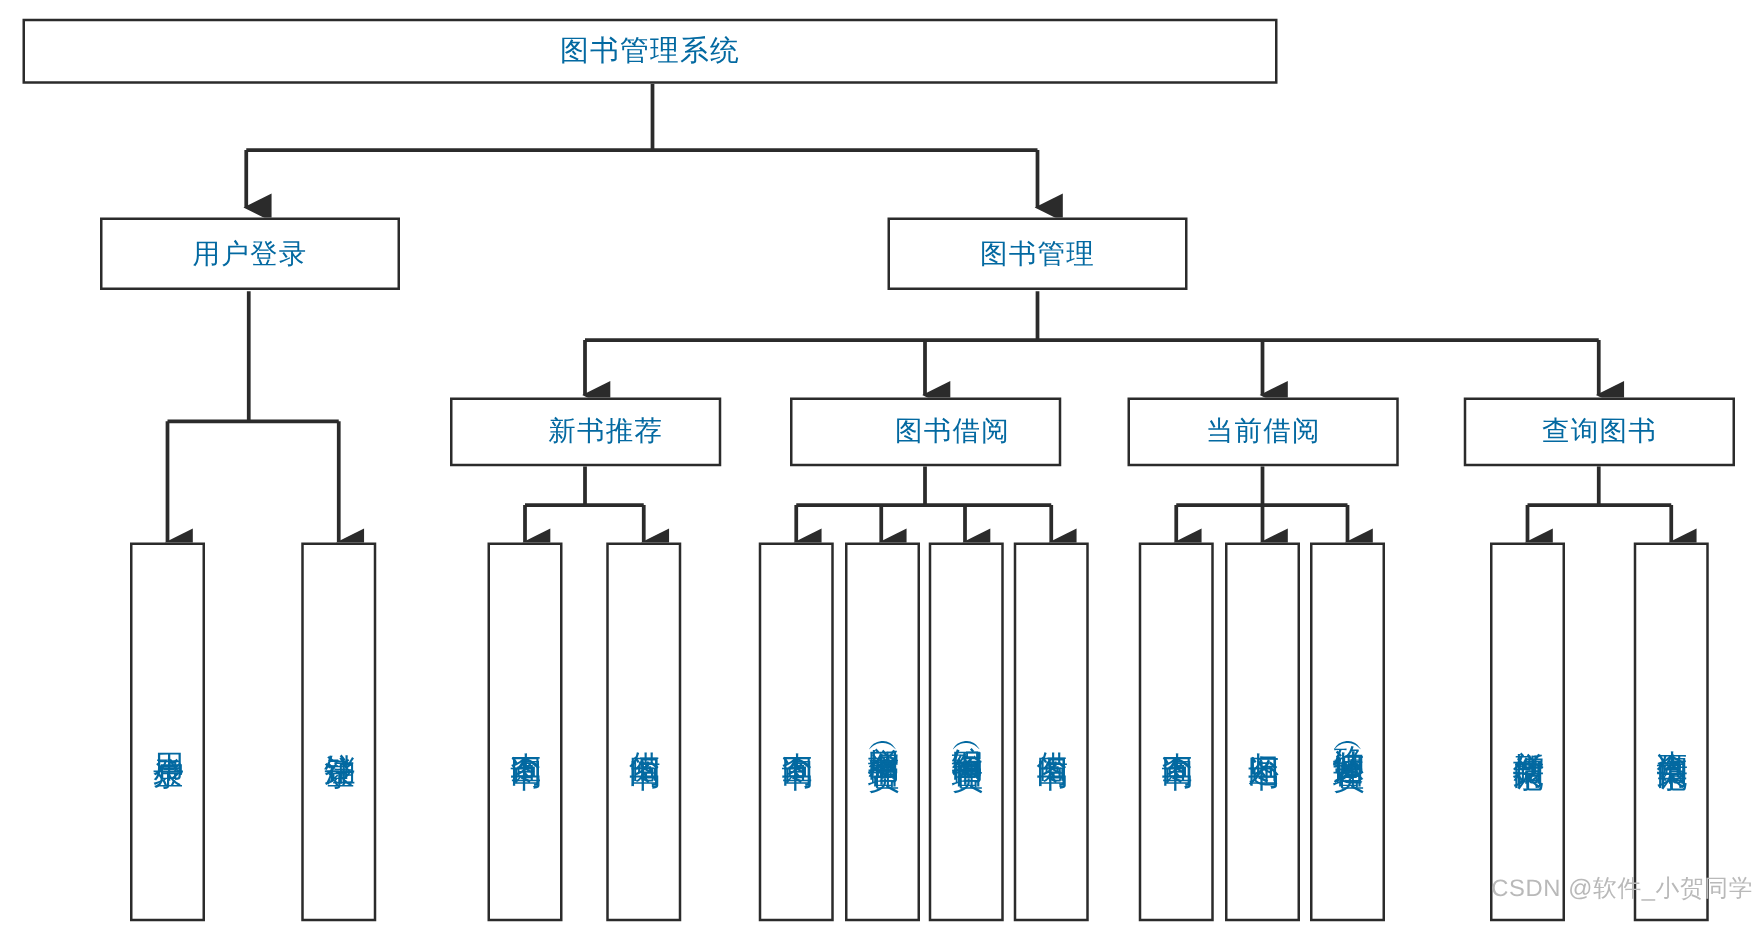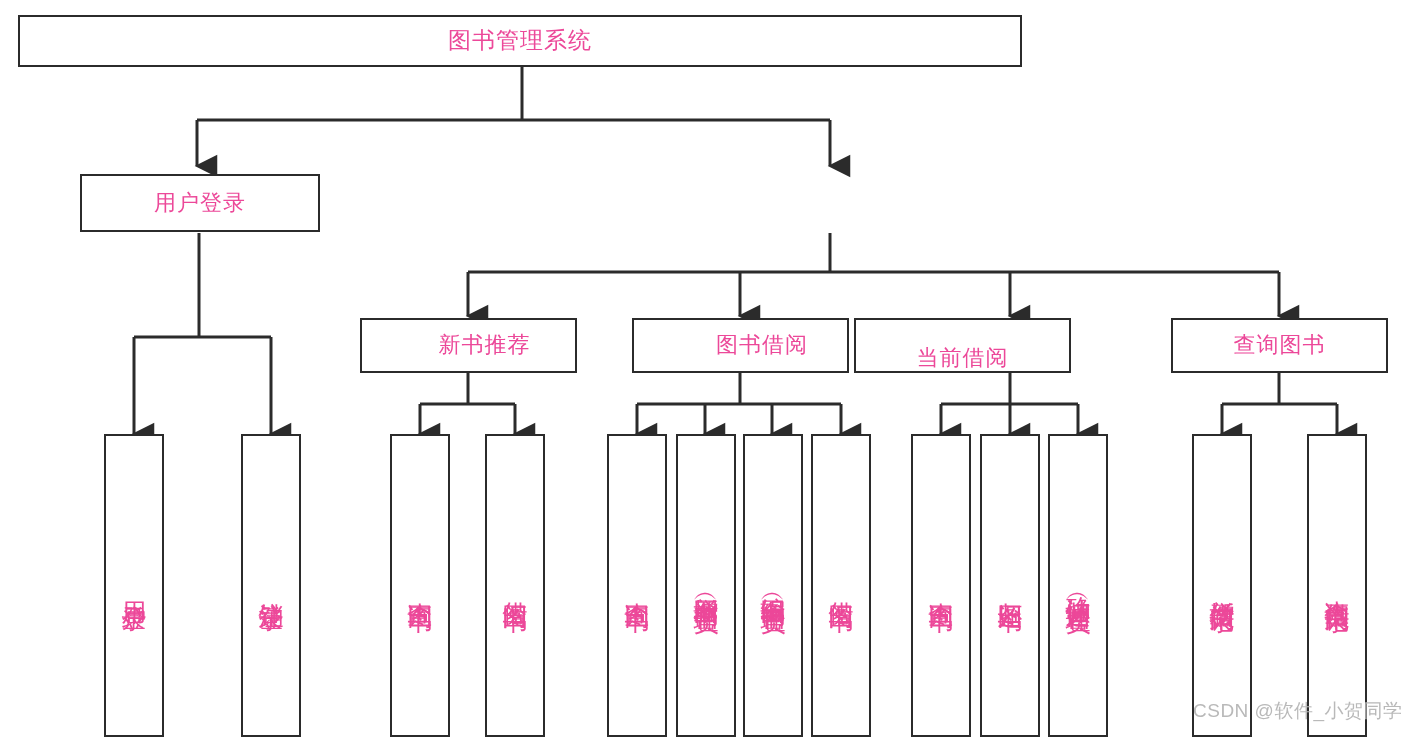--- a/index.html
+++ b/index.html
@@ -26,21 +26,21 @@
     pointer-events: none;
   }
   .node {
     position: absolute;
     box-sizing: border-box;
     background: #ffffff;
     border: 2px solid #2b2b2b;
     display: flex;
     align-items: center;
     justify-content: center;
-    color: #ec4899;
+    color: #0369a1;
   }
   .node.h {
     font-size: 22px;
     letter-spacing: 1px;
     line-height: 1.2;
   }
   .node.root {
     font-size: 23px;
   }
   .node.v {
@@ -125,28 +125,31 @@
     </g>
   </svg>
 
   <div class="node h root" style="left:18px; top:15px; width:1004px; height:52px;">
     <span>图书管理系统</span>
   </div>
 
   <div class="node h" style="left:80px; top:174px; width:240px; height:58px;">
     <span>用户登录</span>
   </div>
+  <div class="node h" style="left:710px; top:174px; width:240px; height:58px;">
+    <span>图书管理</span>
+  </div>
 
   <div class="node h" style="left:360px; top:318px; width:217px; height:55px;padding-left:32px;">
     <span>新书推荐</span>
   </div>
   <div class="node h" style="left:632px; top:318px; width:217px; height:55px;padding-left:43px;">
     <span>图书借阅</span>
   </div>
-  <div class="node h" style="left:854px; top:318px; width:217px; height:55px;align-items:flex-end;">
+  <div class="node h" style="left:902px; top:318px; width:217px; height:55px;">
     <span>当前借阅</span>
   </div>
   <div class="node h" style="left:1171px; top:318px; width:217px; height:55px;">
     <span>查询图书</span>
   </div>
 
   <div class="node v" style="left:104px; top:434px; width:60px; height:303px;">
     <span class="vtext">用户登录</span>
   </div>
   <div class="node v" style="left:241px; top:434px; width:60px; height:303px;">

